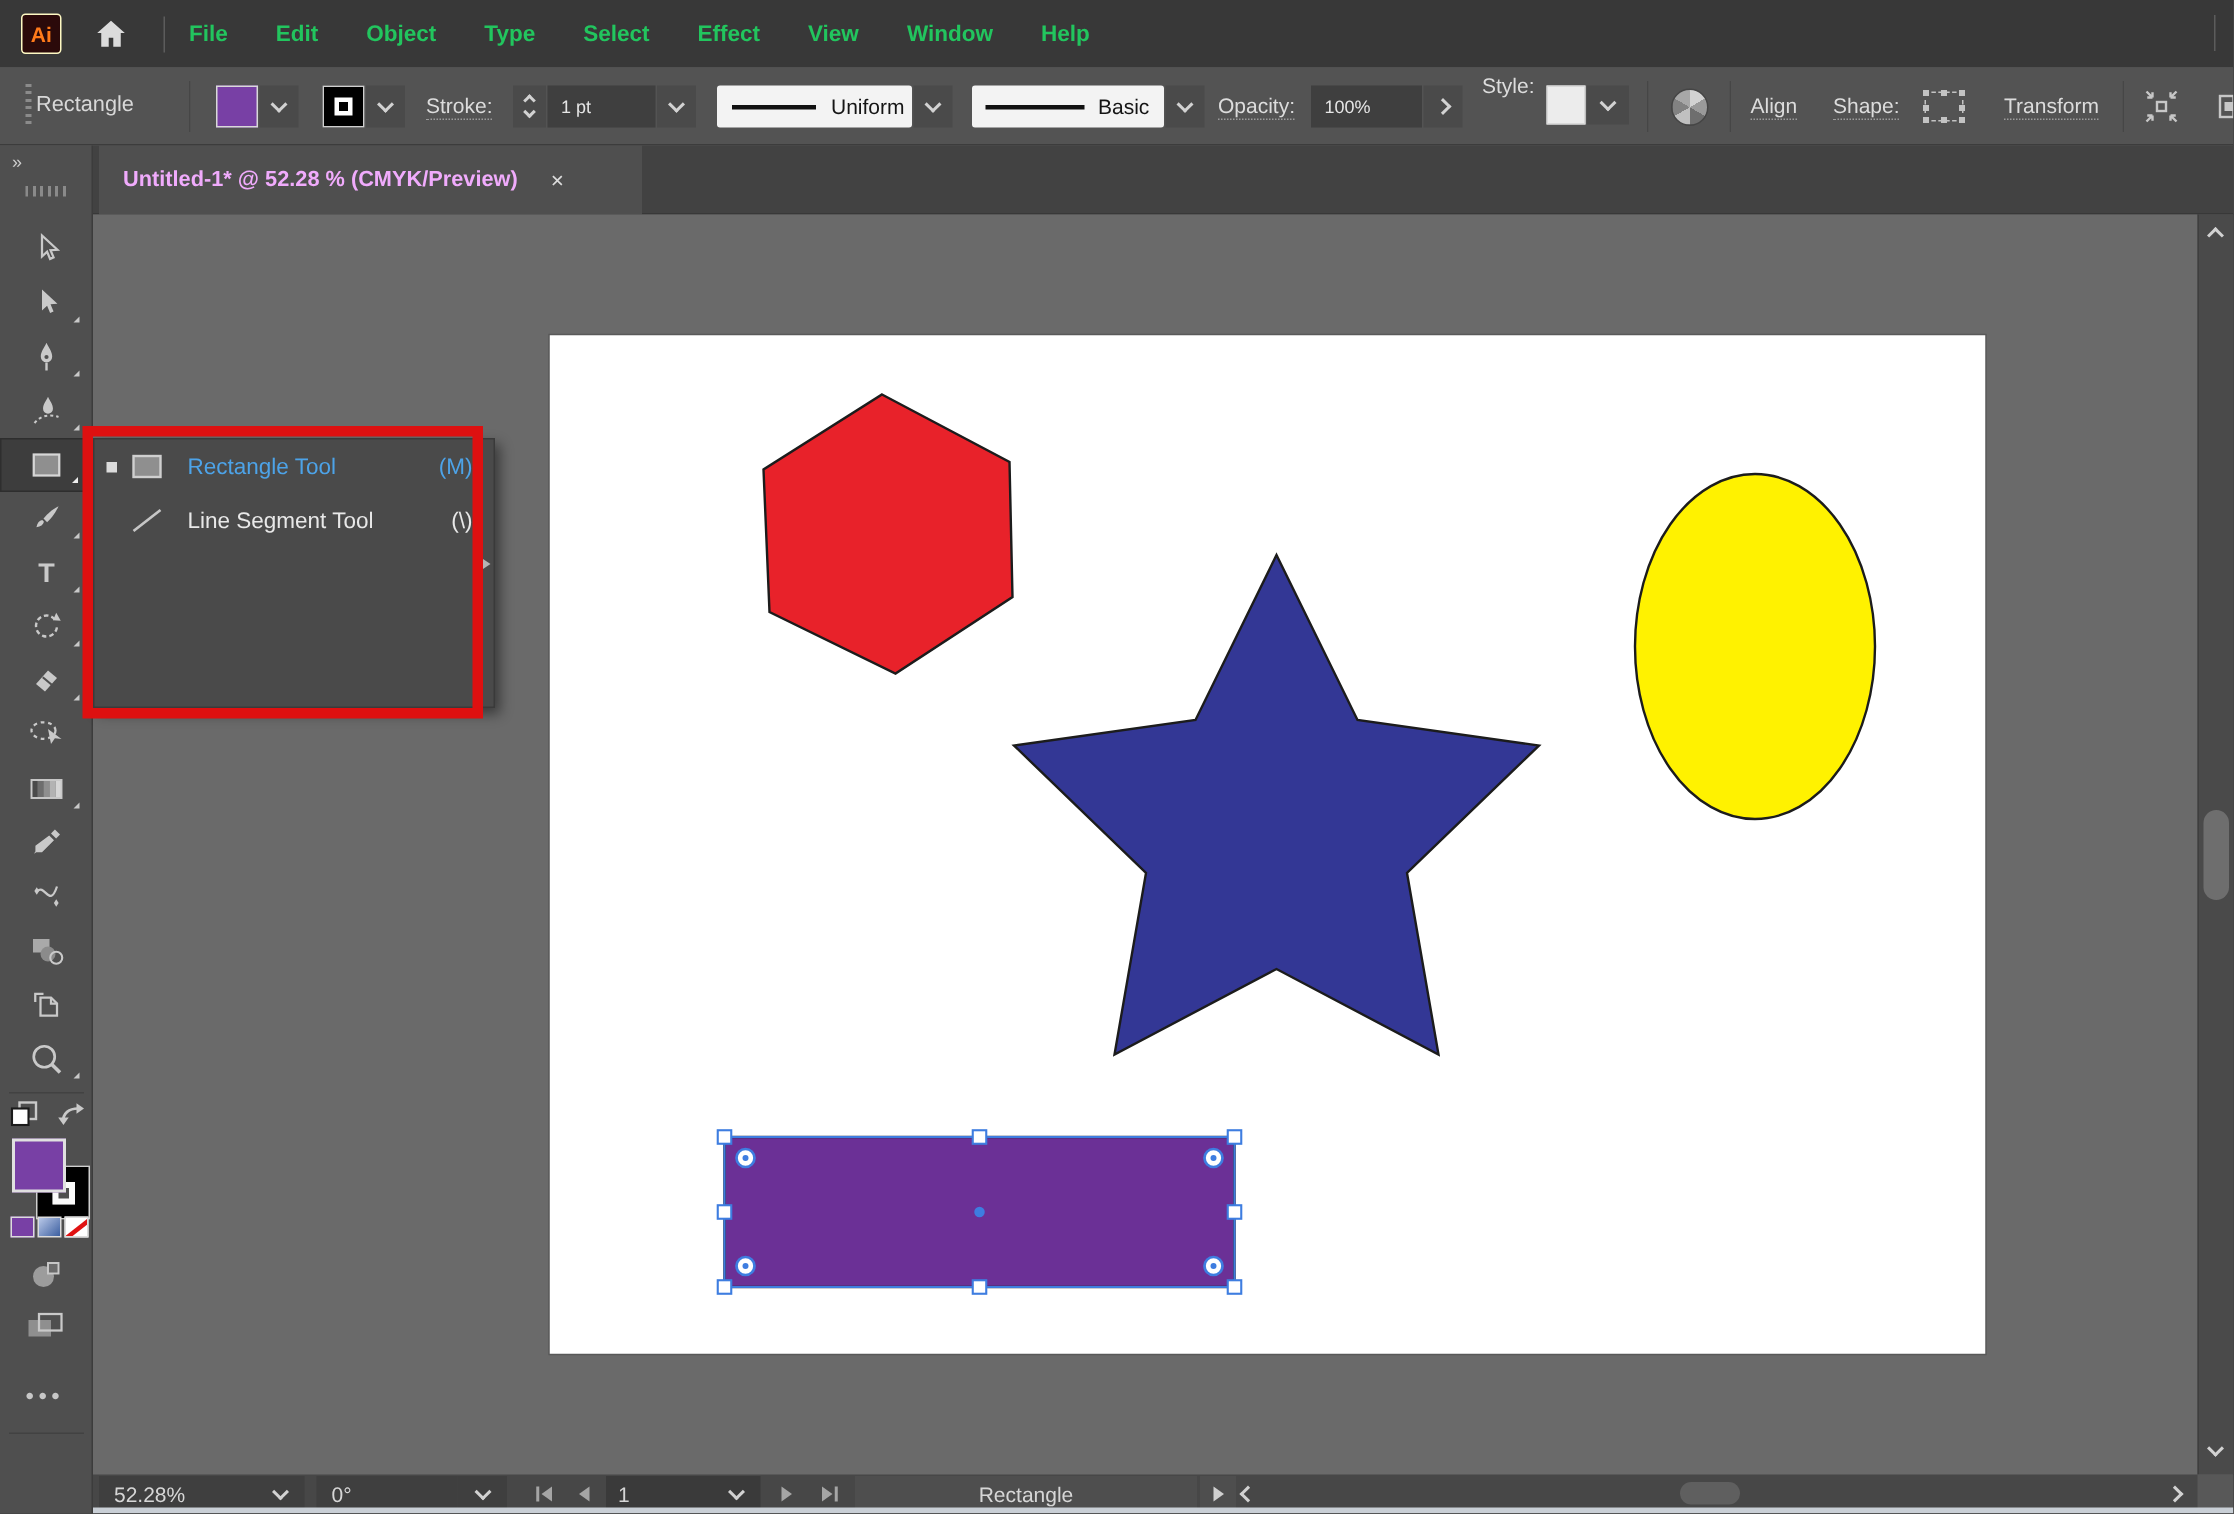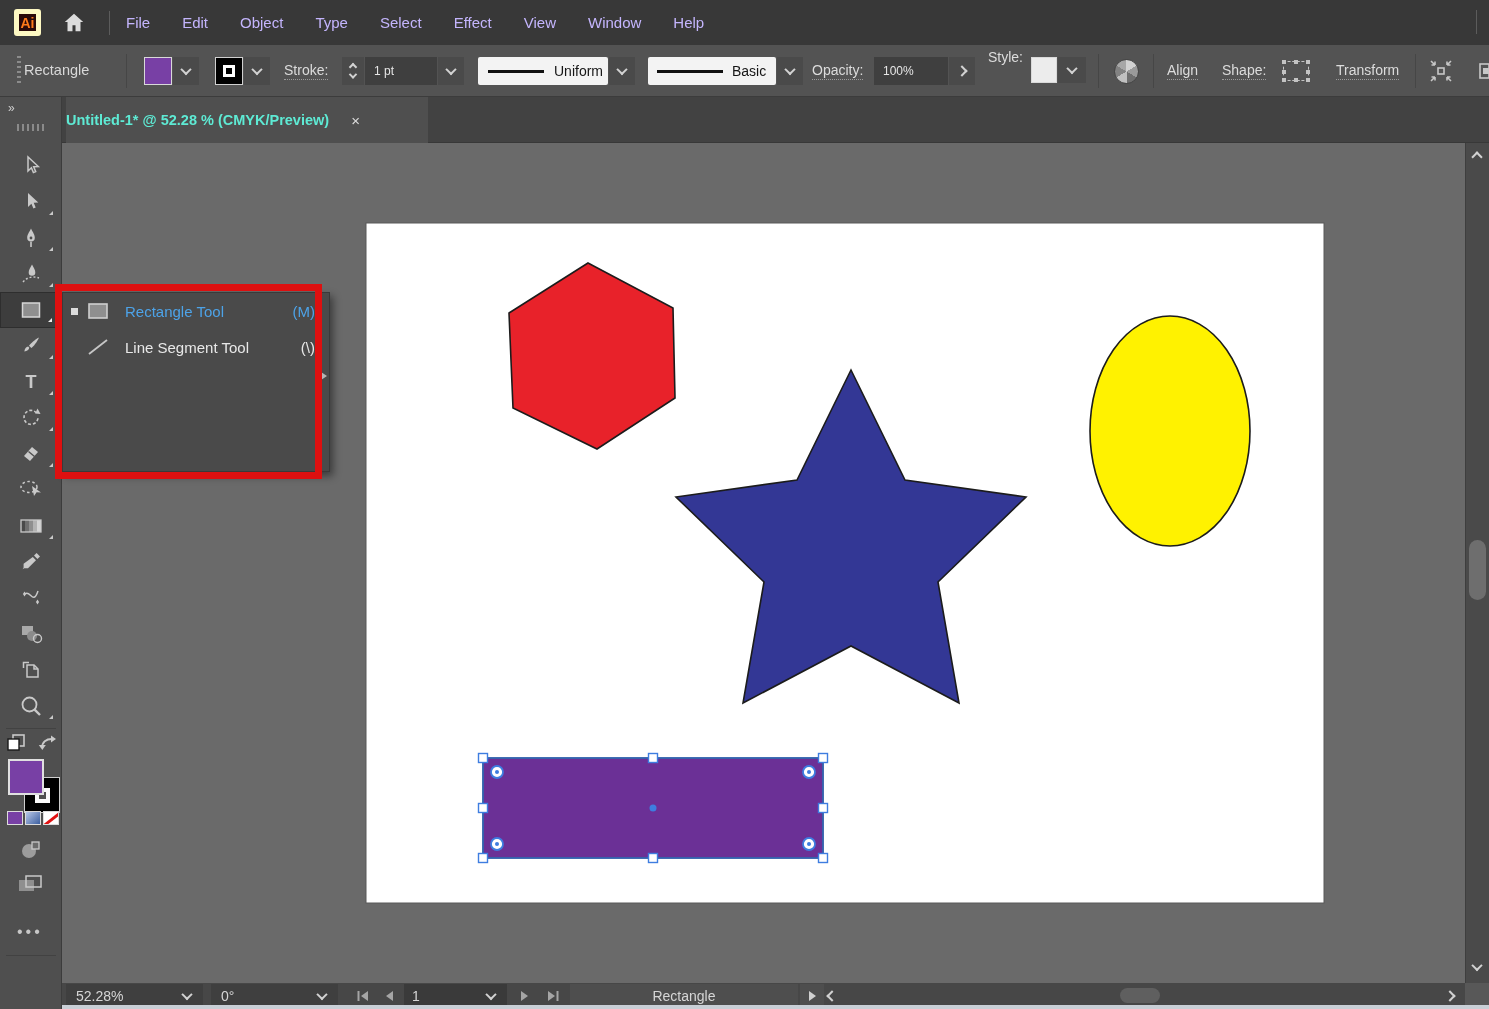--- a/index.html
+++ b/index.html
@@ -2,25 +2,25 @@
 <html><head>
 <meta charset="utf-8">
 <style>
   html,body{margin:0;padding:0;background:#2b2b2b;}
   *{box-sizing:border-box;font-family:"Liberation Sans",sans-serif;}
   .app{position:relative;width:1489px;height:1009px;background:#6a6a6a;overflow:hidden;}
   .abs{position:absolute;}
 
   
   .menubar{left:0;top:0;width:1489px;height:45px;background:#383838;display:flex;align-items:center;}
-  .ailogo{width:27px;height:27px;margin-left:14px;background:#2b0a0a;border:5px solid #fef9c3;color:#ff7a1a;
+  .ailogo{width:27px;height:27px;margin-left:14px;background:#2b0a0a;border:1px solid #fef9c3;color:#ff7a1a;
           font-weight:bold;font-size:14px;display:flex;align-items:center;justify-content:center;border-radius:3px;}
   .homeic{margin-left:20px;width:26px;height:26px;}
   .msep{width:1px;height:24px;background:#5c5c5c;margin-left:22px;}
-  .menuitem{color:#c4b5fd;font-size:15px;padding:0 16px;height:45px;display:flex;align-items:center;cursor:default;}
+  .menuitem{color:#22c55e;font-size:15px;padding:0 16px;height:45px;display:flex;align-items:center;cursor:default;font-weight:bold;}
   .menuitem:first-of-type{margin-left:10px;}
   .msep2{position:absolute;right:12px;top:10px;width:1px;height:24px;background:#5c5c5c;}
 
   
   .controlbar{left:0;top:45px;width:1489px;height:52px;background:#535353;border-bottom:1px solid #3c3c3c;}
   .cgrip{left:17px;top:11px;width:4px;height:30px;
     background:repeating-linear-gradient(180deg,#8b8b8b 0 2px,transparent 2px 5px);}
   .clabel{color:#d8d8d8;font-size:14.5px;top:17px;}
   .dotted{border-bottom:1px dotted #9b9b9b;padding-bottom:1px;}
   .csep{width:1px;height:34px;top:9px;background:#616161;border-left:1px solid #464646;}
@@ -38,21 +38,21 @@
   .stepper .chev{width:6px;height:6px;border-width:2px;}
   .strokechipinner{width:12px;height:12px;border:3px solid #fff;background:#000;}
   .colorwheel{border-radius:50%;background:conic-gradient(#d2d2d2 0 60deg,#9a9a9a 60deg 120deg,#6e6e6e 120deg 180deg,#c0c0c0 180deg 240deg,#828282 240deg 300deg,#a7a7a7 300deg 360deg);border:1px solid #454545;}
   .shapebadge{border:1px dashed #c3c3c3;position:relative;}
   .shapebadge i{position:absolute;width:4px;height:4px;background:#c3c3c3;}
   .ctext{color:#dcdcdc;font-size:14px;}
 
   
   .tabbar{left:62px;top:97px;width:1427px;height:46px;background:#424242;border-bottom:1px solid #383838;}
   .doctab{left:4px;top:0;width:362px;height:46px;background:#4f4f4f;display:flex;align-items:center;}
-  .doctab .title{color:#5eead4;font-weight:bold;font-size:14.5px;margin-left:0;}
+  .doctab .title{color:#f0abfc;font-weight:bold;font-size:14.5px;margin-left:16px;}
   .doctab .close{color:#dcdcdc;font-size:15px;margin-left:22px;cursor:default;}
 
   
   .leftcol{left:0;top:97px;width:62px;height:912px;background:#4f4f4f;border-right:1px solid #3c3c3c;}
   .tbexpand{color:#cfcfcf;font-size:12px;letter-spacing:-1px;left:8px;top:4px;}
   .tbgrip{left:17px;top:27px;width:28px;height:7px;
     background:repeating-linear-gradient(90deg,#8a8a8a 0 2px,transparent 2px 5px);}
   .tool{left:0;width:62px;height:36px;display:flex;align-items:center;justify-content:center;position:absolute;}
   .tool.sel{background:#3d3d3d;border:1px solid #2e2e2e;}
   .flytri{position:absolute;right:9px;bottom:5px;width:0;height:0;border-left:4px solid transparent;border-bottom:4px solid #c9c9c9;}

